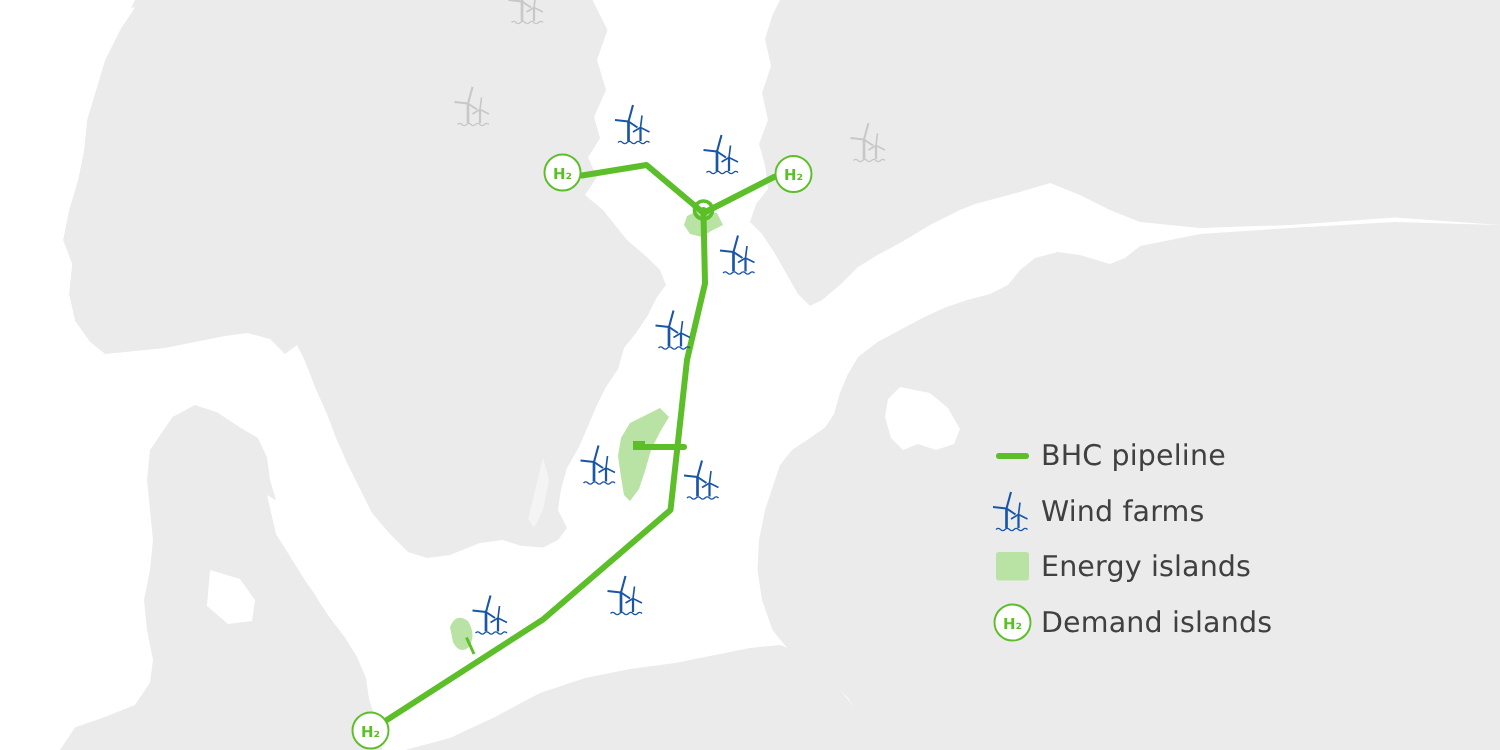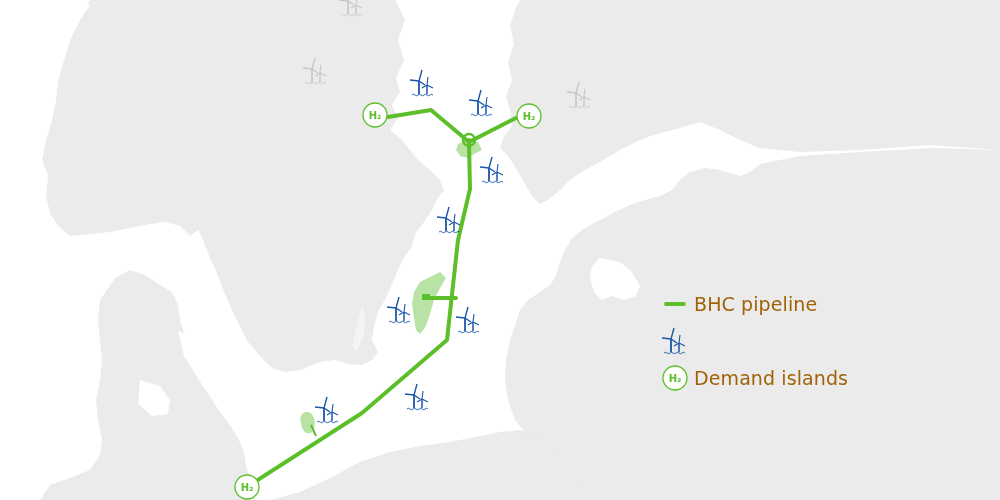--- a/index.html
+++ b/index.html
@@ -1,21 +1,21 @@
 <!DOCTYPE html>
 <html><head>
 <meta charset="utf-8">
 <style>
   html, body { margin:0; padding:0; }
   body { width:1000px; height:500px; overflow:hidden; background:#ffffff; font-family:"DejaVu Sans", sans-serif; }
   #map { position:absolute; left:0; top:0; width:1000px; height:500px; }
   .legend { position:absolute; left:660px; top:285px; }
   .legend-item { display:flex; align-items:center; height:37px; }
   .legend-sym { width:30px; height:30px; display:flex; align-items:center; justify-content:center; margin-right:4px; }
-  .legend-label { font-size:19px; color:#a16207; letter-spacing:0.1px; white-space:nowrap; }
+  .legend-label { font-size:19px; color:#404040; letter-spacing:0.1px; white-space:nowrap; }
   .sym-line { width:22px; height:4px; background:#5cbf2a; border-radius:2px; }
   .sym-island { width:22px; height:19px; background:#b8e3a5; border-radius:2px; }
 </style>
 </head>
 <body>
 
 <svg id="map" viewBox="0 0 1000 500" xmlns="http://www.w3.org/2000/svg">
   <defs>
     <g id="turbine">
 
@@ -107,20 +107,27 @@
         <div class="sym-line"></div>
       </div>
     <span class="legend-label">BHC pipeline</span>
   </div>
   <div class="legend-item">
     <div class="legend-sym">
       <svg width="30" height="30" viewBox="-15 -15 30 30">
         <use href="#turbine" stroke="#1a56a8"></use>
       </svg>
     </div>
+    <span class="legend-label">Wind farms</span>
+  </div>
+  <div class="legend-item">
+    <div class="legend-sym">
+        <div class="sym-island"></div>
+      </div>
+    <span class="legend-label">Energy islands</span>
   </div>
   <div class="legend-item">
     <div class="legend-sym">
       <svg width="28" height="28" viewBox="0 0 28 28">
         <circle cx="14" cy="14" r="12" fill="#ffffff" stroke="#5cbf2a" stroke-width="1.3"></circle>
         <text x="14" y="18" text-anchor="middle" font-size="10" font-weight="bold" fill="#5cbf2a" font-family="DejaVu Sans, sans-serif">H₂</text>
       </svg>
     </div>
     <span class="legend-label">Demand islands</span>
   </div>

